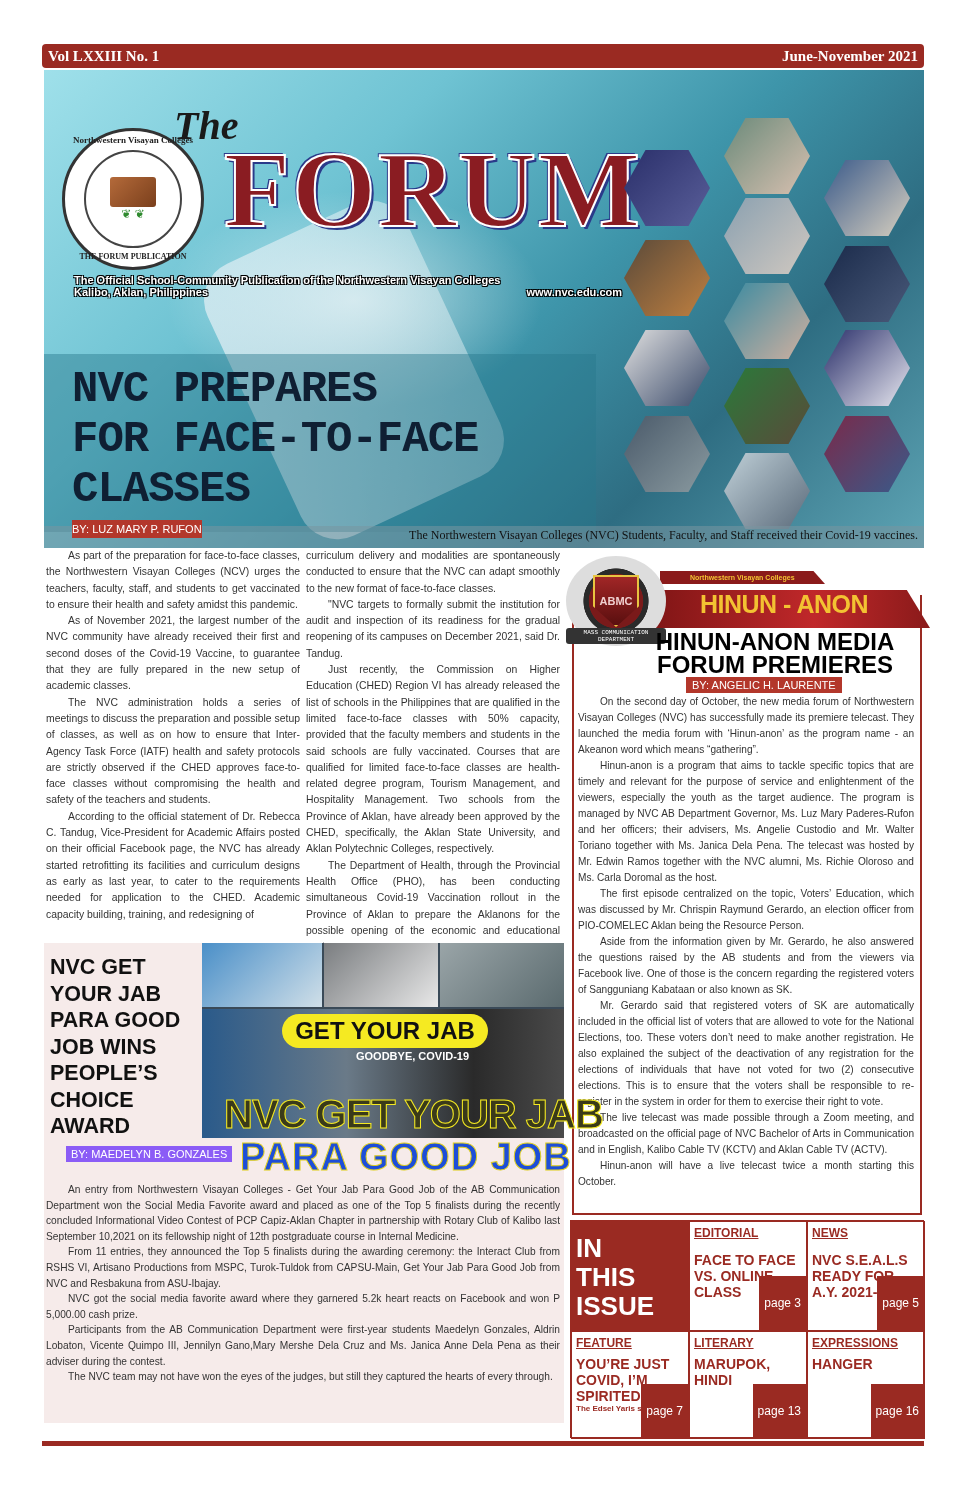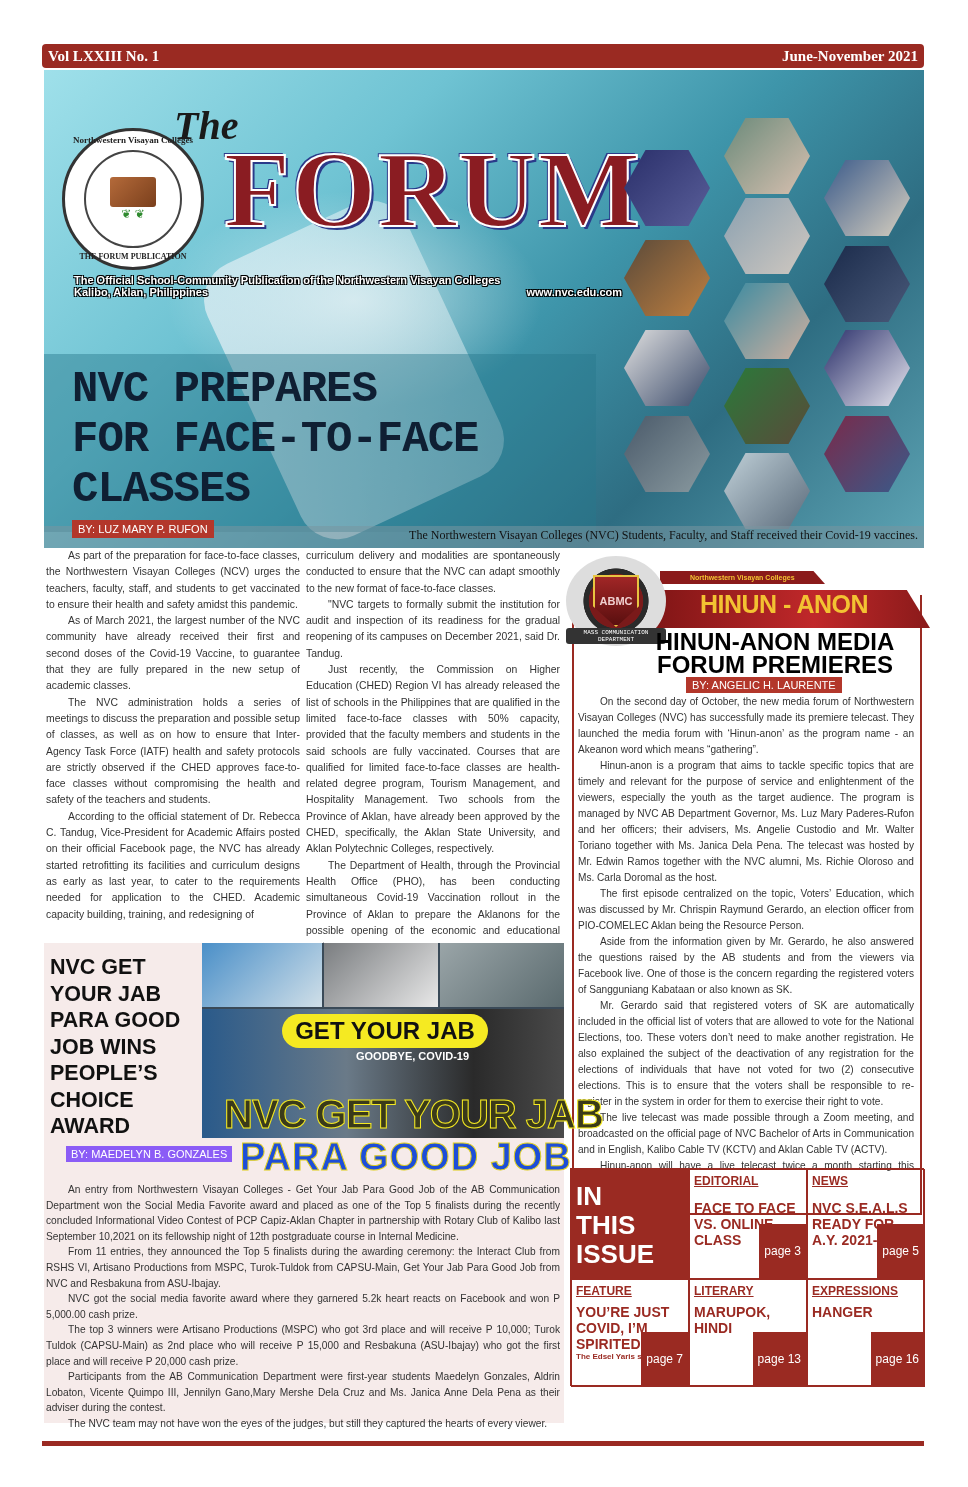--- a/index.html
+++ b/index.html
@@ -22,21 +22,21 @@
   .the { position: absolute; left: 130px; top: 32px; font-family: "Liberation Serif", serif; font-style: italic; font-weight: bold; font-size: 40px; color: #1a1a1a; }
   .forum { position: absolute; left: 180px; top: 58px; font-family: "Liberation Serif", serif; font-size: 108px; font-weight: bold; color: #8a1c22; letter-spacing: 2px; -webkit-text-stroke: 2px #fff; text-shadow: 0 0 0 #2a3a8a, 3px 3px 0 #2a3a8a, -2px -2px 0 #2a3a8a; }
   .tagline { position: absolute; left: 30px; top: 204px; width: 548px; font-size: 11px; font-weight: bold; color: #fff; text-shadow: 1px 1px 0 #000, -1px -1px 0 #000, 1px -1px 0 #000, -1px 1px 0 #000; line-height: 12px; }
   .tagline .row2 { display: flex; justify-content: space-between; }
 
   .hexes { position: absolute; left: 570px; top: 48px; width: 320px; height: 430px; }
   .hex { position: absolute; width: 86px; height: 76px; clip-path: polygon(25% 0, 75% 0, 100% 50%, 75% 100%, 25% 100%, 0 50%); }
 
   .headline-panel { position: absolute; left: 0; top: 284px; width: 552px; height: 178px; background: rgba(40,120,140,0.45); }
   .headline { position: absolute; left: 28px; top: 294px; font-family: Liberation Mono, monospace; font-weight: bold; font-size: 44px; line-height: 50px; color: #0f1f33; letter-spacing: -1px; }
-  .byline-main { position: absolute; left: 28px; top: 450px; background: #b3372b; color: #fff; font-size: 11px; padding: 3px 6px; }
+  .byline-main { position: absolute; left: 28px; top: 450px; background: #b3372b; color: #fff; font-size: 11px; padding: 3px 0; }
   .caption { position: absolute; right: 6px; top: 458px; font-family: "Liberation Serif", serif; font-size: 12px; color: #111; }
   .caption-strip { position: absolute; left: 0; top: 456px; width: 880px; height: 22px; background: rgba(120,150,160,0.55); }
 
   .col { position: absolute; font-size: 10.4px; line-height: 16.3px; text-align: justify; color: #333; }
   .col p { text-indent: 22px; }
   .col1 { left: 46px; top: 548px; width: 254px; }
   .col2 { left: 306px; top: 548px; width: 254px; }
 
   .hinun-box { position: absolute; left: 572px; top: 595px; width: 350px; height: 620px; border: 2px solid #9a2a22; border-top: none; background: #fff; }
   .hinun-banner { position: absolute; left: 640px; top: 590px; width: 290px; height: 38px; background: linear-gradient(90deg, #7b1414, #c0282a 60%, #8a1a1a); clip-path: polygon(0 0, 92% 0, 100% 100%, 0 100%); }
@@ -56,21 +56,21 @@
   .award-img .p2 { position: absolute; left: 122px; top: 0; width: 114px; height: 64px; background: linear-gradient(135deg, #7a7d80, #e8e8e8); }
   .award-img .p3 { position: absolute; left: 238px; top: 0; width: 124px; height: 64px; background: linear-gradient(135deg, #9aa5a8, #5a6a6e); }
   .award-img .p4 { position: absolute; left: 0; top: 66px; width: 362px; height: 129px; background: linear-gradient(90deg, #2a5a8a, #6a7a88 40%, #2a2a2a 75%, #4a4a4a); }
   .jab-pill { position: absolute; left: 282px; top: 1014px; width: 206px; height: 34px; border-radius: 17px; background: #f5ea22; color: #111; font-weight: bold; font-size: 24px; text-align: center; line-height: 34px; }
   .jab-sub { position: absolute; left: 356px; top: 1050px; color: #fff; font-weight: bold; font-size: 11px; }
   .jab-big1 { position: absolute; left: 224px; top: 1092px; font-weight: bold; font-size: 40px; color: #3a3a1a; -webkit-text-stroke: 1px #f5ea22; letter-spacing: -1px; line-height: 44px; }
   .jab-big2 { position: absolute; left: 240px; top: 1136px; font-weight: bold; font-size: 38px; color: #1d4ed8; -webkit-text-stroke: 1px #e0d020; letter-spacing: 1px; line-height: 42px; }
   .award-byline { position: absolute; left: 66px; top: 1146px; background: #8b5cf6; color: #fff; font-size: 11px; padding: 2px 5px; }
   .col4 { left: 46px; top: 1182px; width: 514px; font-size: 10.2px; line-height: 15.6px; }
 
-  .issue { position: absolute; left: 570px; top: 1168px; width: 354px; height: 218px; border: 1px solid #9a2a22; display: grid; grid-template-columns: 118px 118px 118px; grid-template-rows: 110px 108px; }
+  .issue { position: absolute; left: 570px; top: 1220px; width: 354px; height: 218px; border: 1px solid #9a2a22; display: grid; grid-template-columns: 118px 118px 118px; grid-template-rows: 110px 108px; }
   .cell { position: relative; border: 1px solid #9a2a22; padding: 4px; }
   .cell.head { background: #9a2a22; color: #fff; font-weight: bold; font-size: 26px; line-height: 29px; padding-top: 12px; }
   .cell .sec { color: #9a2a22; font-weight: bold; font-size: 12px; text-decoration: underline; }
   .cell .ttl { color: #9a2a22; font-weight: bold; font-size: 14px; line-height: 16px; margin-top: 12px; }
   .cell .sub { color: #9a2a22; font-weight: bold; font-size: 8px; }
   .cell .pg { position: absolute; right: 0; bottom: 0; background: #9a2a22; color: #fff; font-size: 12px; padding: 20px 5px; }
 
   .bottom-rule { position: absolute; left: 42px; top: 1441px; width: 882px; height: 5px; background: #9a2a22; }
 </style>
 </head>
@@ -127,21 +127,21 @@
     <div>FOR FACE-TO-FACE</div>
     <div>CLASSES</div>
   </div>
   <div class="caption-strip"></div>
   <div class="byline-main">BY: LUZ MARY P. RUFON</div>
   <div class="caption">The Northwestern Visayan Colleges (NVC) Students, Faculty, and Staff received their Covid-19 vaccines.</div>
 </div>
 
 <div class="col col1">
   <p>As part of the preparation for face-to-face classes, the Northwestern Visayan Colleges (NCV) urges the teachers, faculty, staff, and students to get vaccinated to ensure their health and safety amidst this pandemic.</p>
-  <p>As of March 2021, the largest number of the NVC community have already received their first and second doses of the Covid-19 Vaccine, to guarantee that they are fully prepared in the new setup of academic classes.</p>
+  <p>As of November 2021, the largest number of the NVC community have already received their first and second doses of the Covid-19 Vaccine, to guarantee that they are fully prepared in the new setup of academic classes.</p>
   <p>The NVC administration holds a series of meetings to discuss the preparation and possible setup of classes, as well as on how to ensure that Inter-Agency Task Force (IATF) health and safety protocols are strictly observed if the CHED approves face-to-face classes without compromising the health and safety of the teachers and students.</p>
   <p>According to the official statement of Dr. Rebecca C. Tandug, Vice-President for Academic Affairs posted on their official Facebook page, the NVC has already started retrofitting its facilities and curriculum designs as early as last year, to cater to the requirements needed for application to the CHED. Academic capacity building, training, and redesigning of</p>
 </div>
 <div class="col col2">
   <p style="text-indent:0">curriculum delivery and modalities are spontaneously conducted to ensure that the NVC can adapt smoothly to the new format of face-to-face classes.</p>
   <p>"NVC targets to formally submit the institution for audit and inspection of its readiness for the gradual reopening of its campuses on December 2021, said Dr. Tandug.</p>
   <p>Just recently, the Commission on Higher Education (CHED) Region VI has already released the list of schools in the Philippines that are qualified in the limited face-to-face classes with 50% capacity, provided that the faculty members and students in the said schools are fully vaccinated. Courses that are qualified for limited face-to-face classes are health-related degree program, Tourism Management, and Hospitality Management. Two schools from the Province of Aklan, have already been approved by the CHED, specifically, the Aklan State University, and Aklan Polytechnic Colleges, respectively.</p>
   <p>The Department of Health, through the Provincial Health Office (PHO), has been conducting simultaneous Covid-19 Vaccination rollout in the Province of Aklan to prepare the Aklanons for the possible opening of the economic and educational sectors.</p>
 </div>
 
@@ -186,23 +186,22 @@
 </div>
 <div class="jab-pill">GET YOUR JAB</div>
 <div class="jab-sub">GOODBYE, COVID-19</div>
 <div class="jab-big1">NVC GET YOUR JAB</div>
 <div class="jab-big2">PARA GOOD JOB</div>
 <div class="award-byline">BY: MAEDELYN B. GONZALES</div>
 <div class="col col4">
   <p>An entry from Northwestern Visayan Colleges - Get Your Jab Para Good Job of the AB Communication Department won the Social Media Favorite award and placed as one of the Top 5 finalists during the recently concluded Informational Video Contest of PCP Capiz-Aklan Chapter in partnership with Rotary Club of Kalibo last September 10,2021 on its fellowship night of 12th postgraduate course in Internal Medicine.</p>
   <p>From 11 entries, they announced the Top 5 finalists during the awarding ceremony: the Interact Club from RSHS VI, Artisano Productions from MSPC, Turok-Tuldok from CAPSU-Main, Get Your Jab Para Good Job from NVC and Resbakuna from ASU-Ibajay.</p>
   <p>NVC got the social media favorite award where they garnered 5.2k heart reacts on Facebook and won P 5,000.00 cash prize.</p>
-  <p>The top 3 winners were Artisano Productions (MSPC) who got 3rd place and will receive P 10,000; Turok Tuldok (CAPSU-Main) as 2nd place who will receive P 15,000 and Resbakuna (ASU-Ibajay) who got the first place and will receive P 20,000 cash prize.</p>
   <p>Participants from the AB Communication Department were first-year students Maedelyn Gonzales, Aldrin Lobaton, Vicente Quimpo III, Jennilyn Gano,Mary Mershe Dela Cruz and Ms. Janica Anne Dela Pena as their adviser during the contest.</p>
-  <p>The NVC team may not have won the eyes of the judges, but still they captured the hearts of every viewer.</p>
+  <p>The NVC team may not have won the eyes of the judges, but still they captured the hearts of every through.</p>
 </div>
 
 <div class="issue">
   <div class="cell head">
     <div>IN</div>
     <div>THIS</div>
     <div>ISSUE</div>
   </div>
   <div class="cell">
     <div class="sec">EDITORIAL</div>

